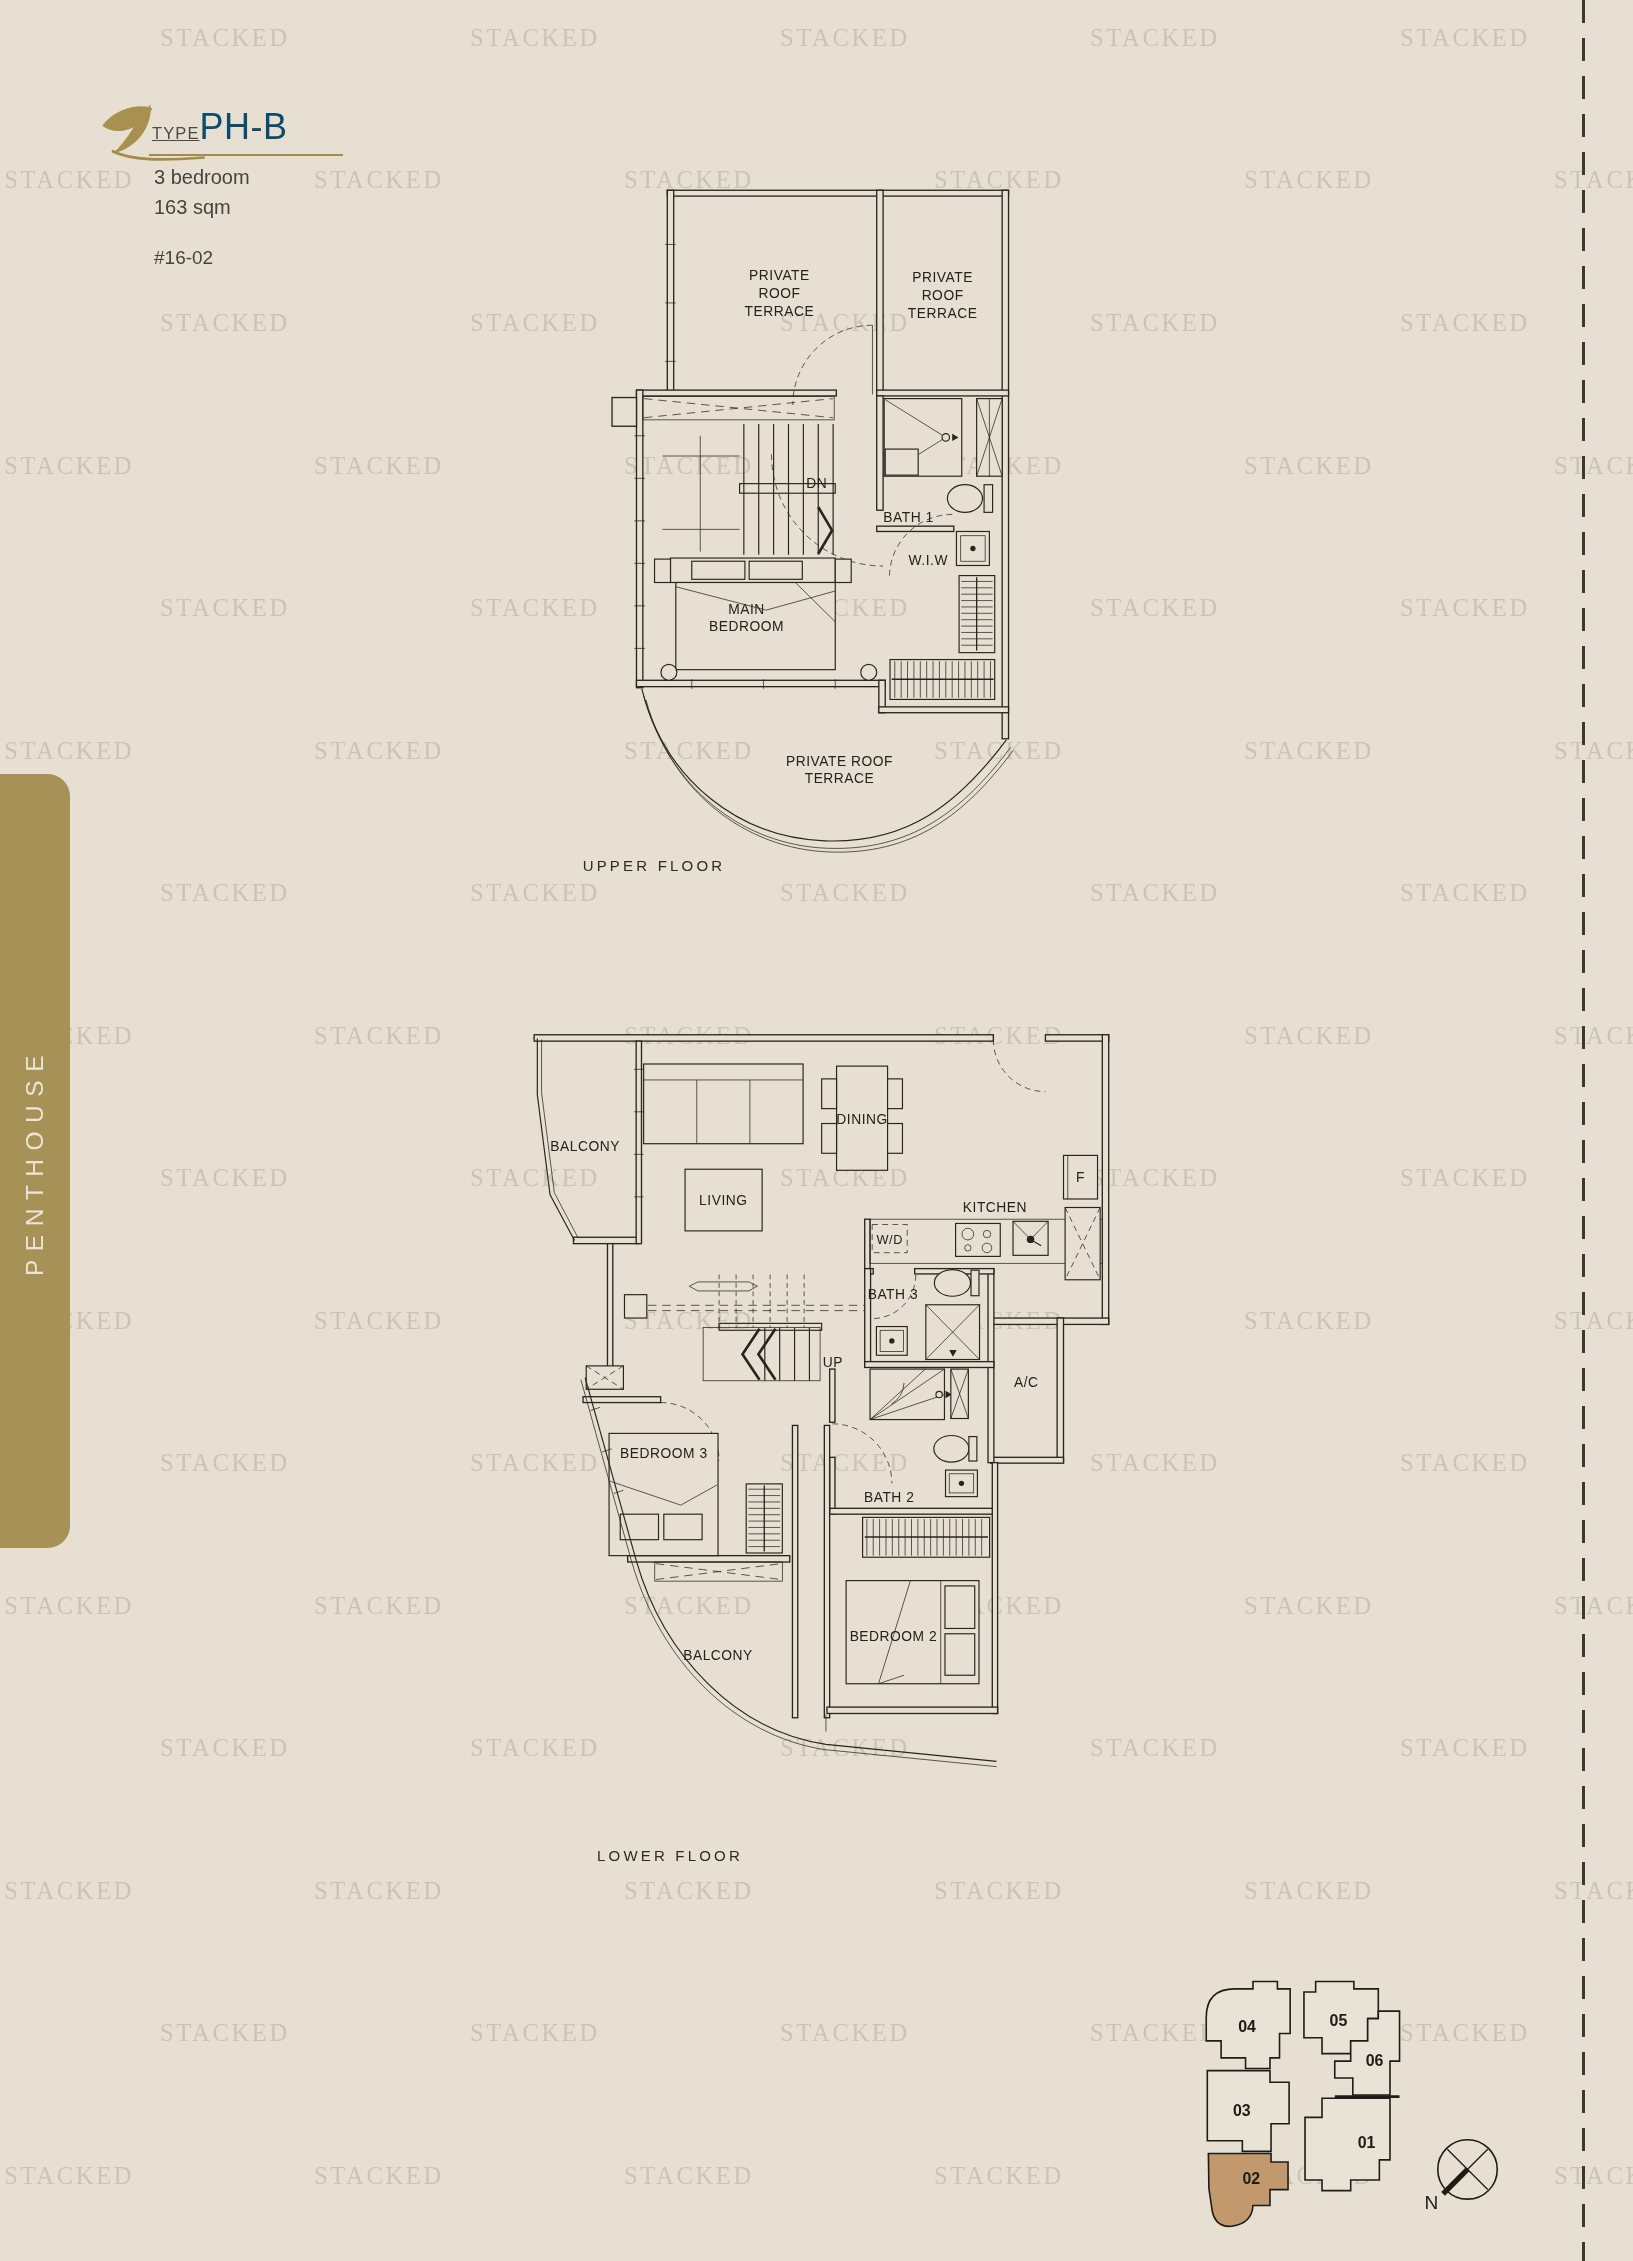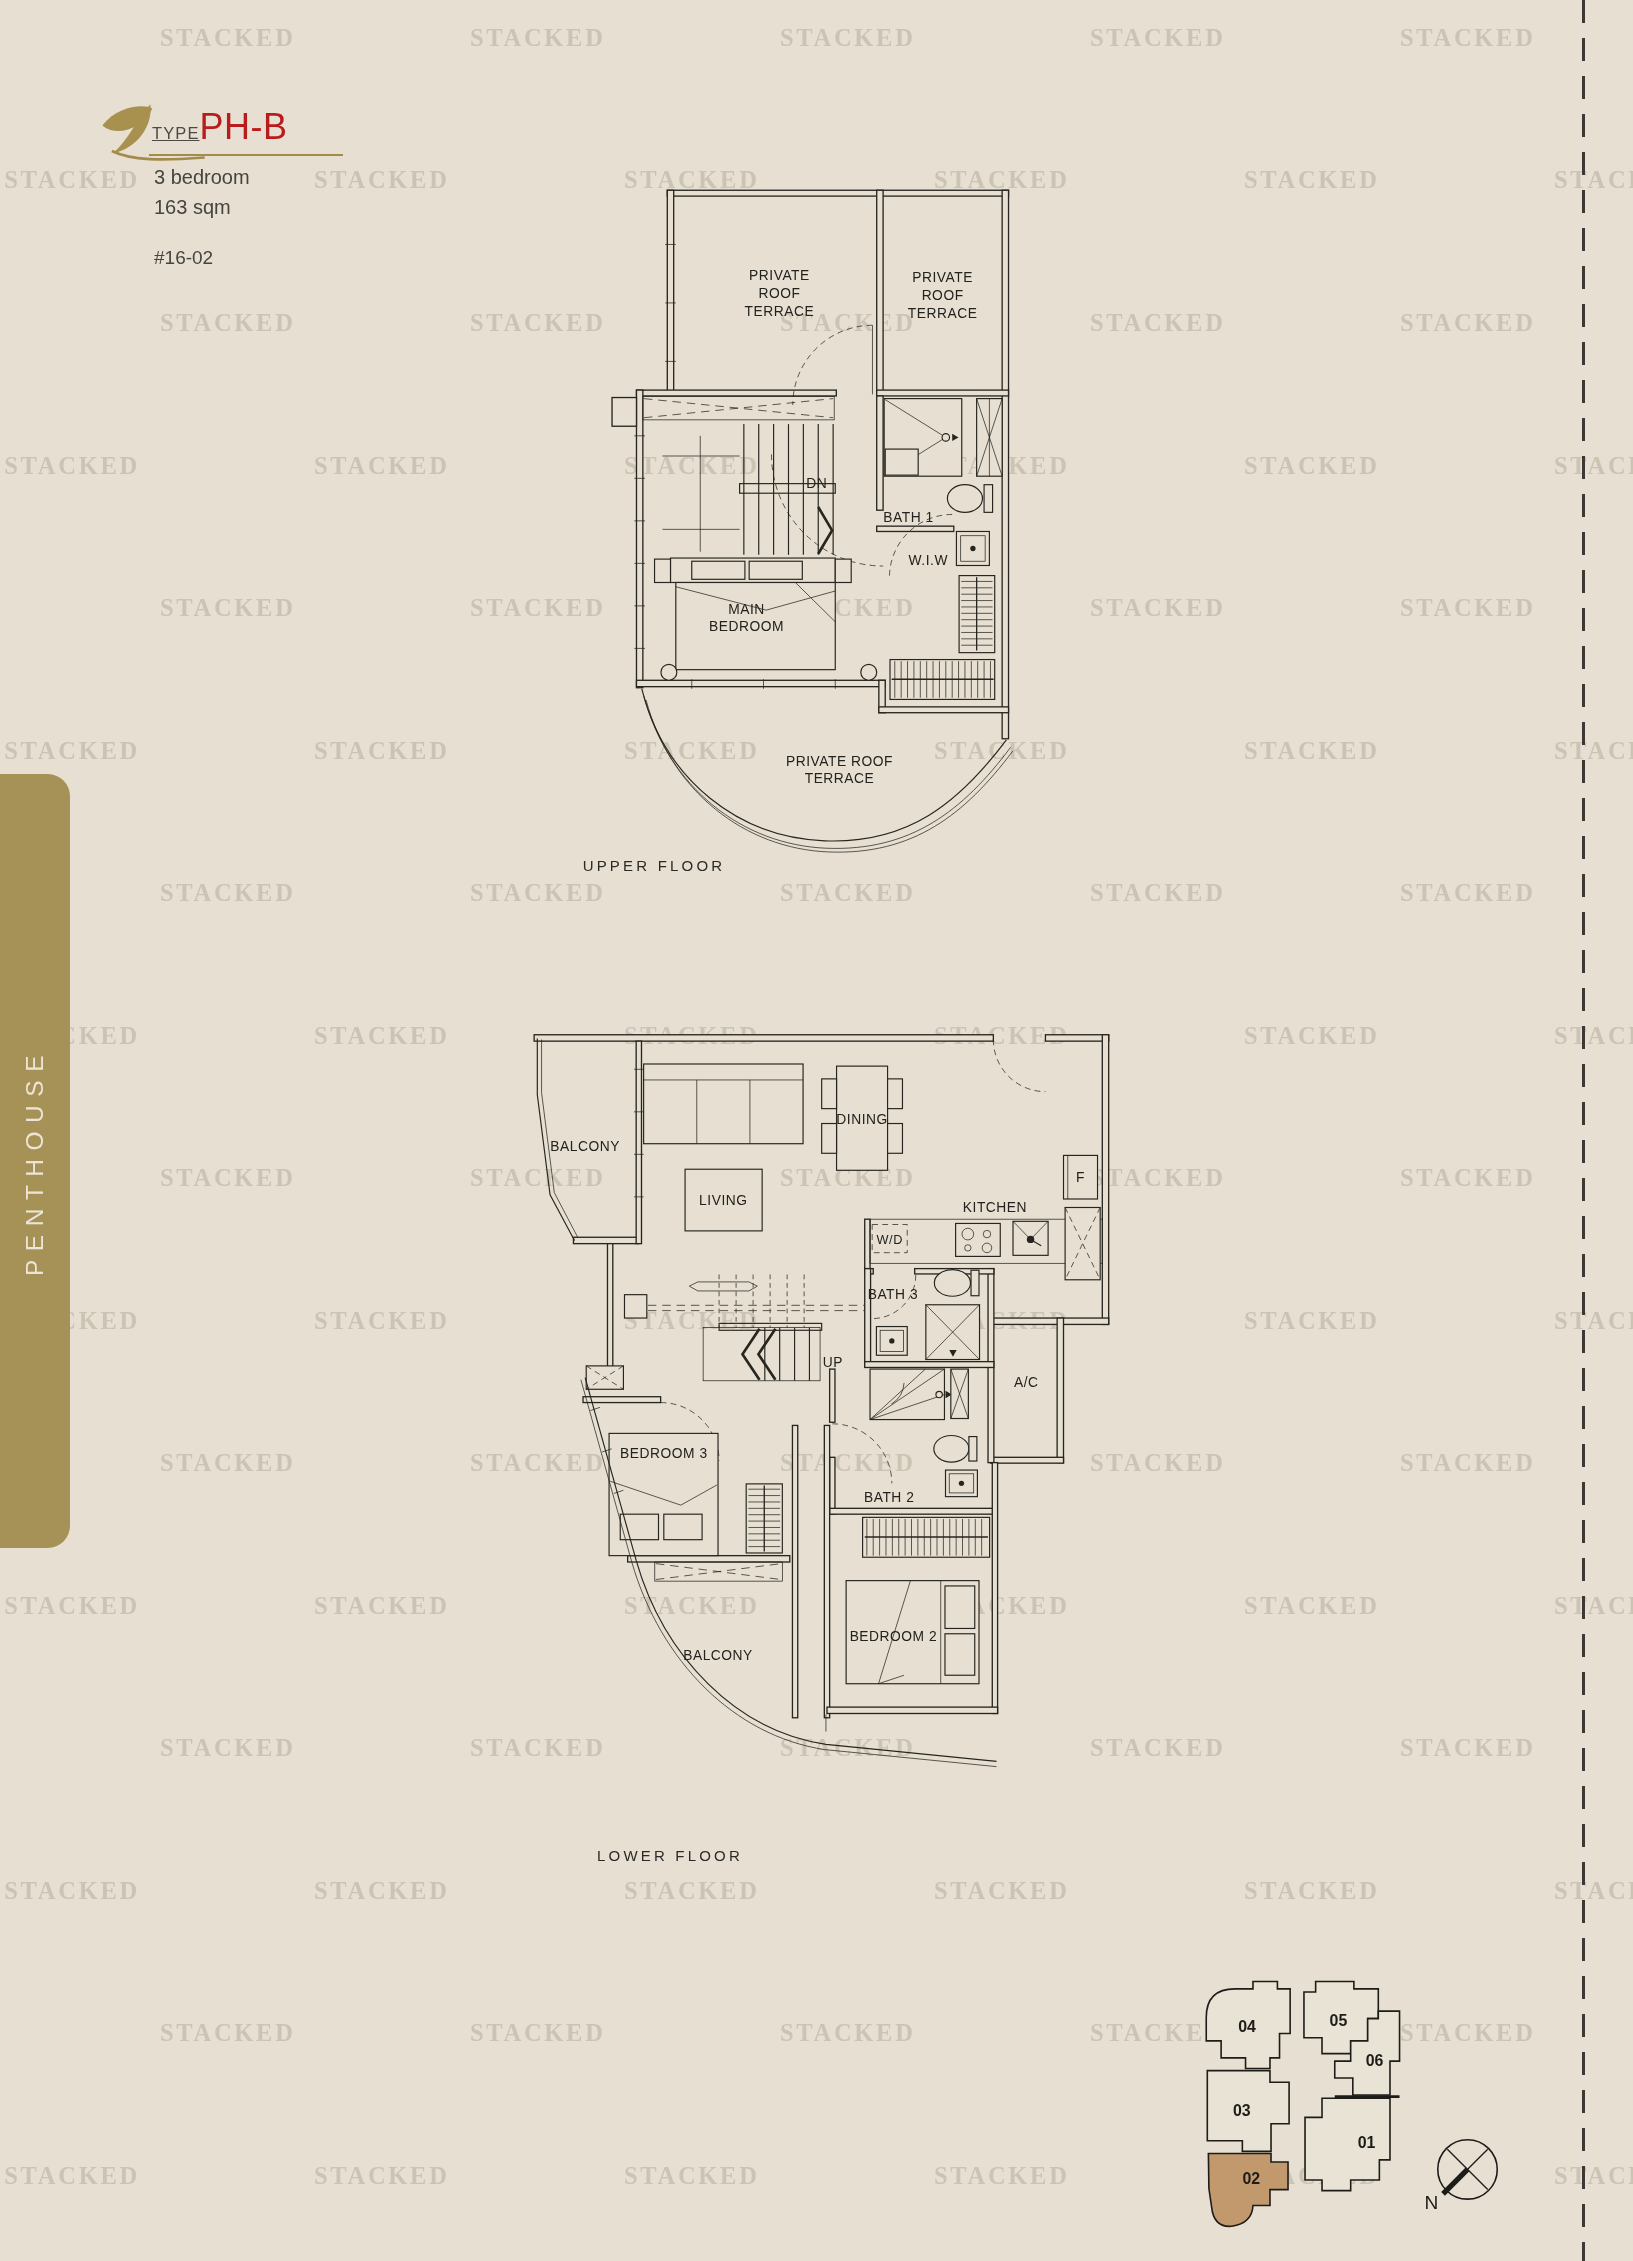--- a/index.html
+++ b/index.html
@@ -1,24 +1,24 @@
 <!DOCTYPE html>
 <html style="font-size:8.5px"><head>
 <meta charset="utf-8">
 <style>
   html,body{margin:0;padding:0;}
   body{width:1633px;height:2261px;position:relative;font-family:"Liberation Sans",sans-serif;}
   .page{position:absolute;inset:0;width:1633px;height:2261px;background:#e7e0d2;overflow:hidden;}
   
-  #watermark-layer{position:absolute;inset:0;z-index:0;font-weight:bold;}
+  #watermark-layer{position:absolute;inset:0;z-index:0;}
   .wm{position:absolute;font-family:"Liberation Serif","DejaVu Serif",serif;font-size:24.5px;letter-spacing:2.7px;color:rgba(122,113,95,0.26);white-space:nowrap;}
   
   .hdr-row{position:absolute;left:152px;top:106px;display:flex;align-items:baseline;z-index:3;}
   .hdr-type{font-size:16.5px;color:#4a4946;letter-spacing:1.1px;text-decoration:underline;}
-  .hdr-code{font-size:36px;color:#b91c1c;letter-spacing:0.5px;}
+  .hdr-code{font-size:36px;color:#0c4a6e;letter-spacing:0.5px;}
   .gold-line{position:absolute;left:149px;top:154px;width:194px;height:2.1px;background:#a38b4c;z-index:3;}
   .spec{position:absolute;left:154px;font-size:20px;color:#45443f;z-index:3;}
   .unitno{position:absolute;left:154px;top:247px;font-size:19px;color:#45443f;z-index:3;}
   
   .sidebar{position:absolute;left:0;top:774px;width:70px;height:774px;background:#a69156;border-radius:0 22.3px 22.3px 0;z-index:2;display:flex;align-items:center;justify-content:center;}
   .sidebar span{writing-mode:vertical-rl;transform:rotate(180deg);font-size:24.5px;letter-spacing:8.5px;color:#ece5d6;}
   
   .caption{position:absolute;font-size:15px;letter-spacing:3.2px;color:#2b2a26;text-align:center;width:202px;z-index:3;}
   
   svg{position:absolute;z-index:2;overflow:visible;}

